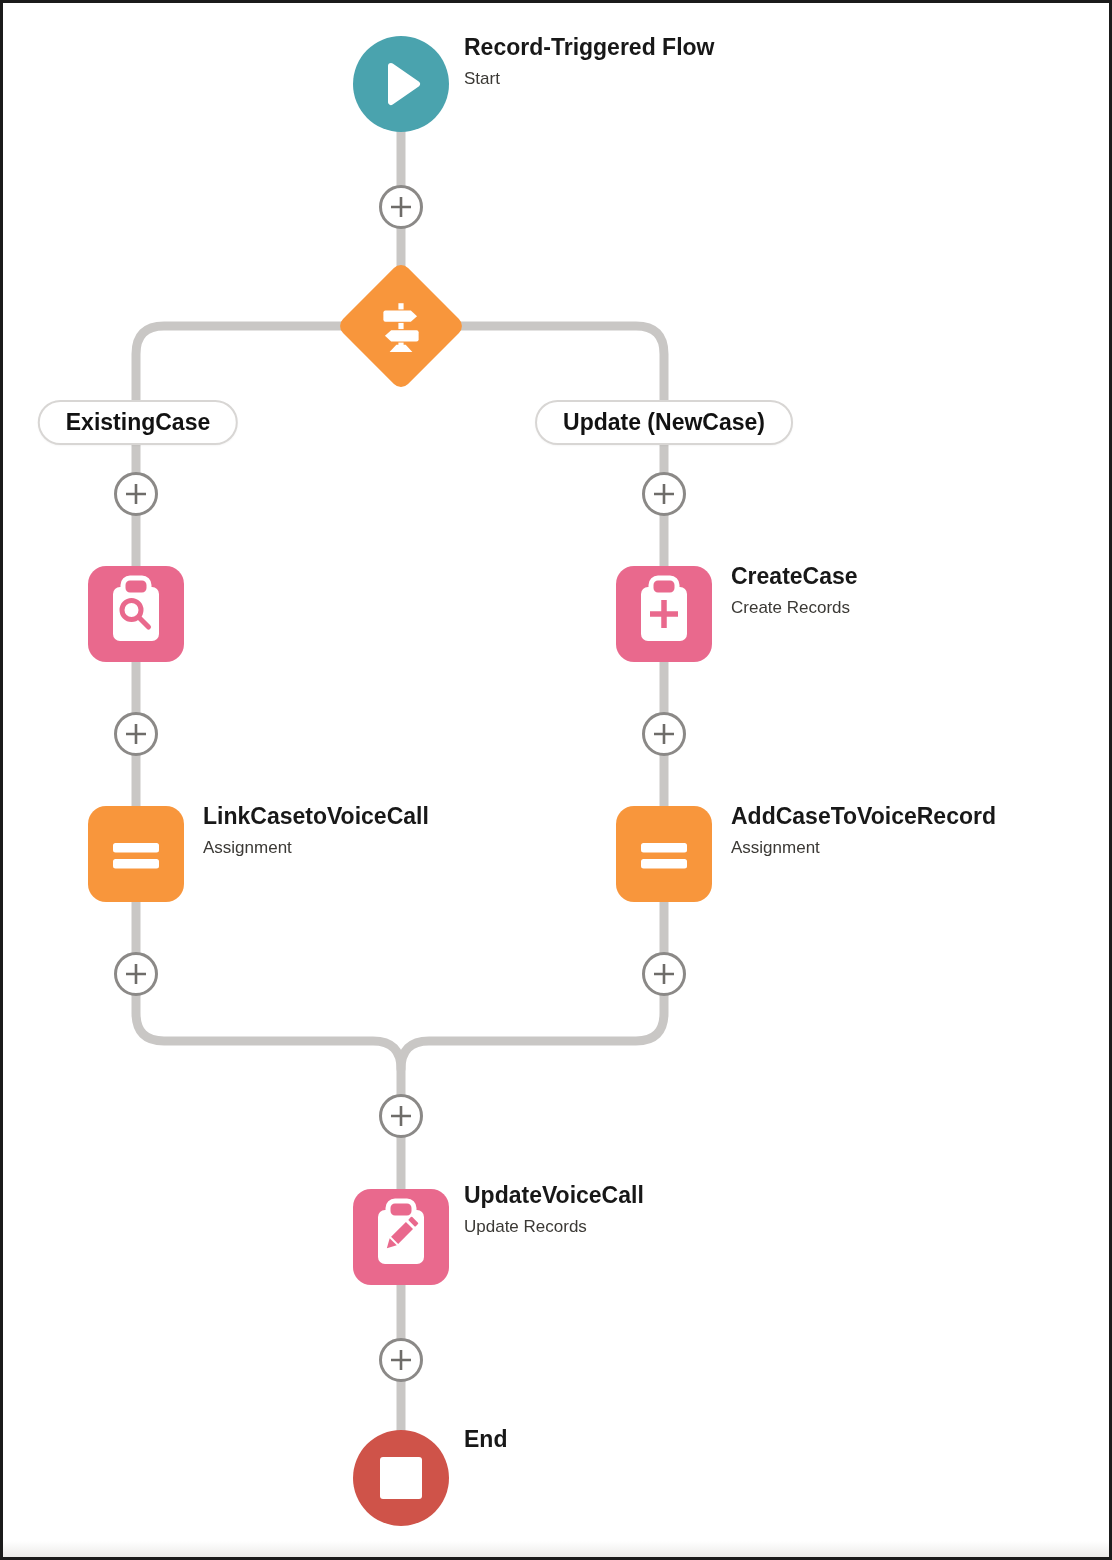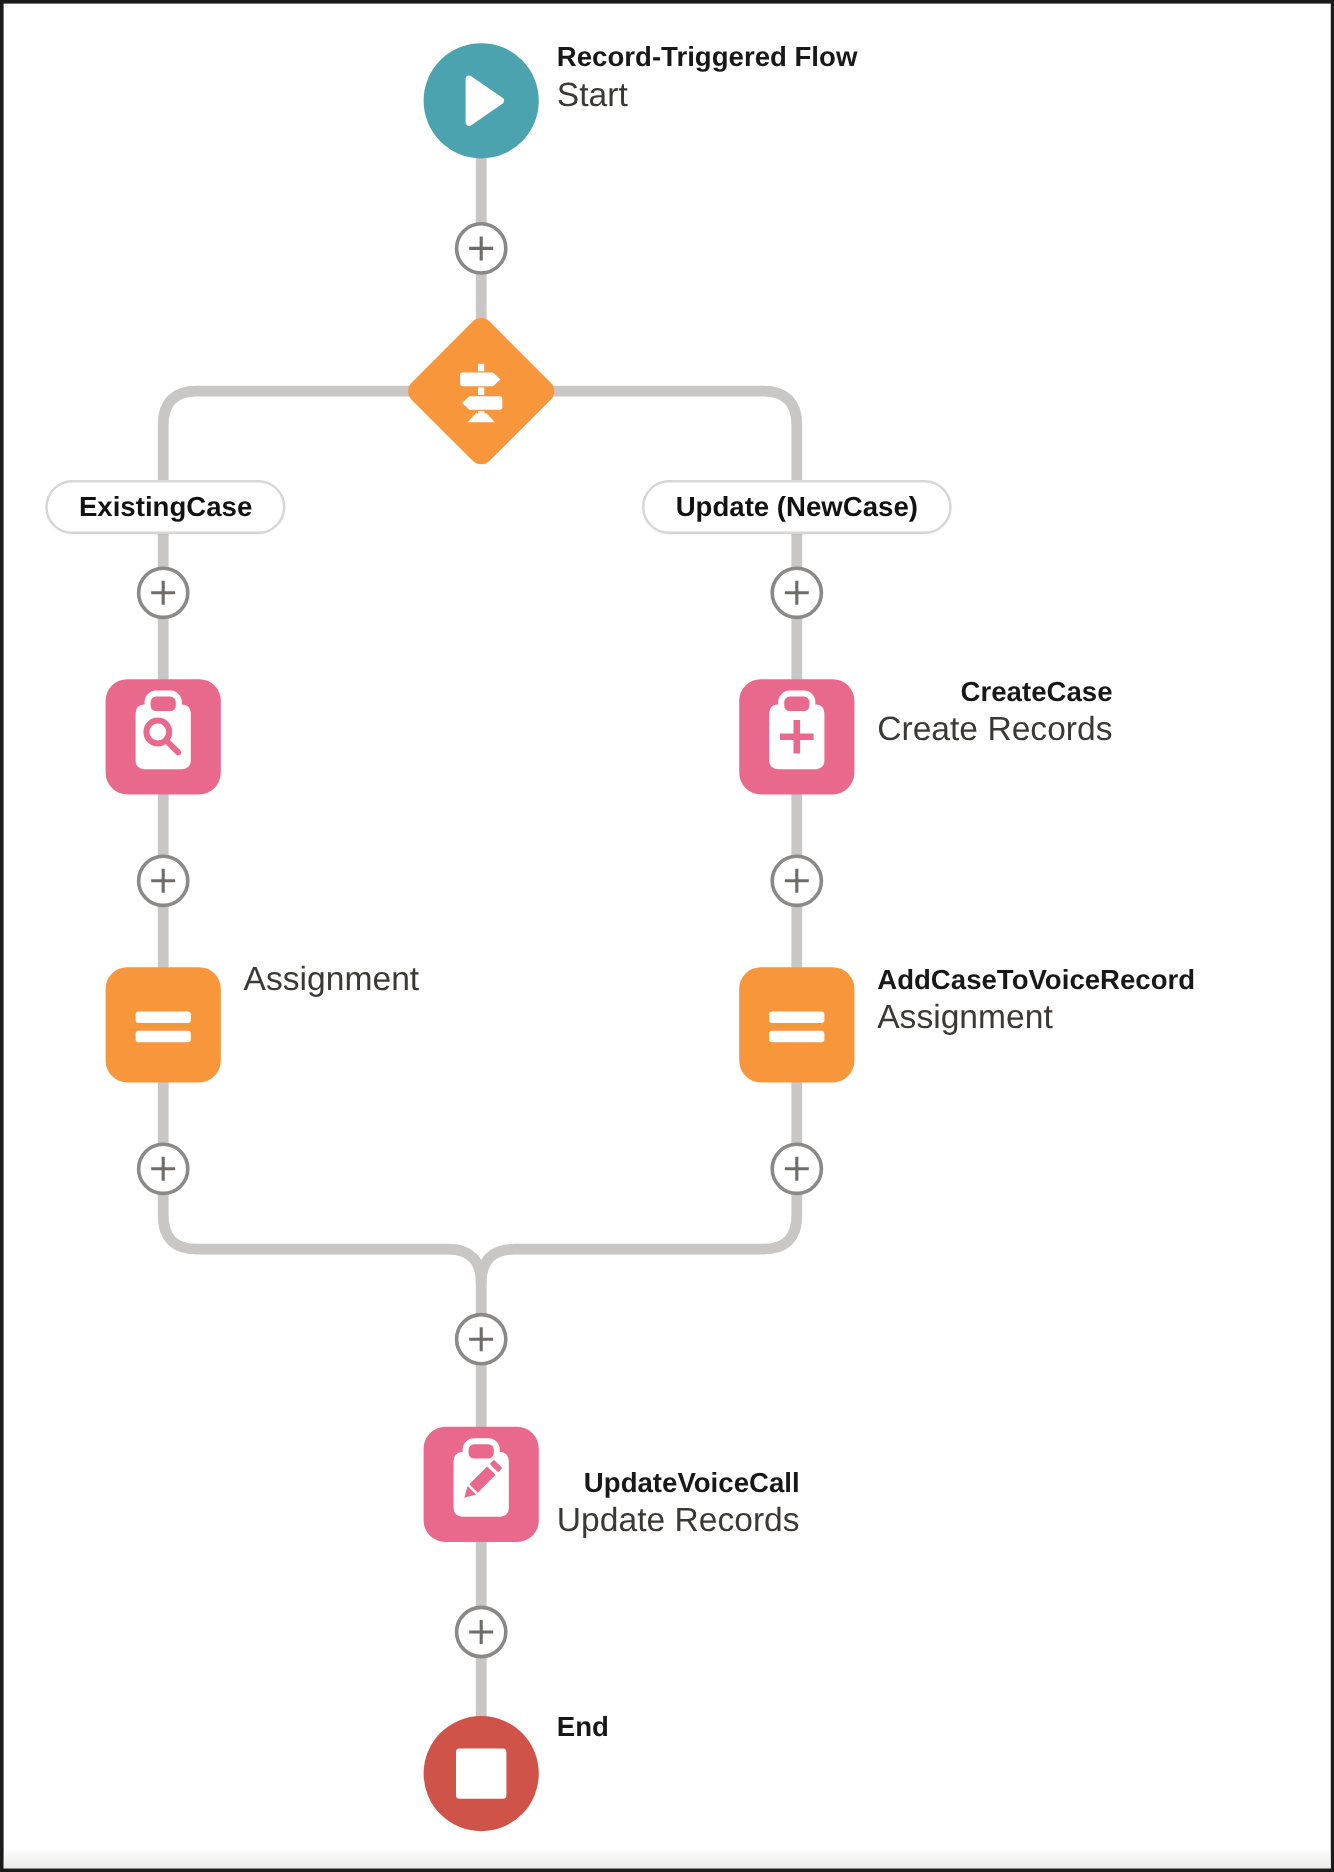--- a/index.html
+++ b/index.html
@@ -54,21 +54,21 @@
   .diamond{
     position:absolute; width:92px; height:92px; border-radius:10px;
     background:var(--orange); transform:rotate(45deg);
     display:flex; align-items:center; justify-content:center; cursor:pointer;
   }
   .diamond svg{width:58px; height:58px; transform:rotate(-45deg);}
 
   
   .label{position:absolute; white-space:nowrap;}
   .label .title{font-size:23px; font-weight:700; color:var(--title_text); line-height:32px;text-align:right;}
-  .label .subtitle{font-size:28px; font-weight:400; color:var(--subtitle_text); line-height:32px;}
+  .label .subtitle{font-size:17px; font-weight:400; color:var(--subtitle_text); line-height:32px;}
 
   
   .pill{
     position:absolute; transform:translateX(-50%);
     background:#fff; border:2px solid var(--pill_border); border-radius:23px;
     height:45px; line-height:41px; padding:0 26px;
     font-size:23px; font-weight:700; color:#121212; white-space:nowrap;
     box-shadow:0 1px 2px rgba(0,0,0,0.04); box-sizing:border-box; cursor:pointer;
   }
 
@@ -162,20 +162,21 @@
       </svg>
   </div>
 
   <div class="tile orange" style="left:85px;top:803px">
     <svg viewBox="0 0 96 96">
       <rect class="white-fill" x="25" y="37" width="46" height="9.5" rx="2.5"></rect>
       <rect class="white-fill" x="25" y="53" width="46" height="9.5" rx="2.5"></rect>
     </svg>
   </div>
   <div class="label" style="left:200px;top:797px">
+    <div class="title">LinkCasetoVoiceCall</div>
     <div class="subtitle">Assignment</div>
   </div>
 
   <div class="tile orange" style="left:613px;top:803px">
     <svg viewBox="0 0 96 96">
       <rect class="white-fill" x="25" y="37" width="46" height="9.5" rx="2.5"></rect>
       <rect class="white-fill" x="25" y="53" width="46" height="9.5" rx="2.5"></rect>
     </svg>
   </div>
   <div class="label" style="left:728px;top:797px">
@@ -204,21 +205,21 @@
     <svg viewBox="0 0 96 96">
       <rect class="white-fill" x="25" y="21" width="46" height="54" rx="7"></rect>
       <rect class="pink-fill" x="35" y="12" width="26" height="17" rx="7" stroke="#ffffff" stroke-width="5"></rect>
       <g class="pink-fill" transform="rotate(45 48 45)">
         <rect x="43" y="25" width="10" height="5" rx="1"></rect>
         <rect x="43" y="33" width="10" height="21"></rect>
         <path d="M43 56 l5 9 5 -9 z"></path>
       </g>
     </svg>
   </div>
-  <div class="label" style="left:461px;top:1216px">
+  <div class="label" style="left:461px;top:1176px">
     <div class="title">UpdateVoiceCall</div>
     <div class="subtitle">Update Records</div>
   </div>
 
   <div class="plus" style="left:398px;top:1357px">
     <svg viewBox="0 0 26 26">
         <path d="M13 3v20M3 13h20"></path>
       </svg>
   </div>
 

